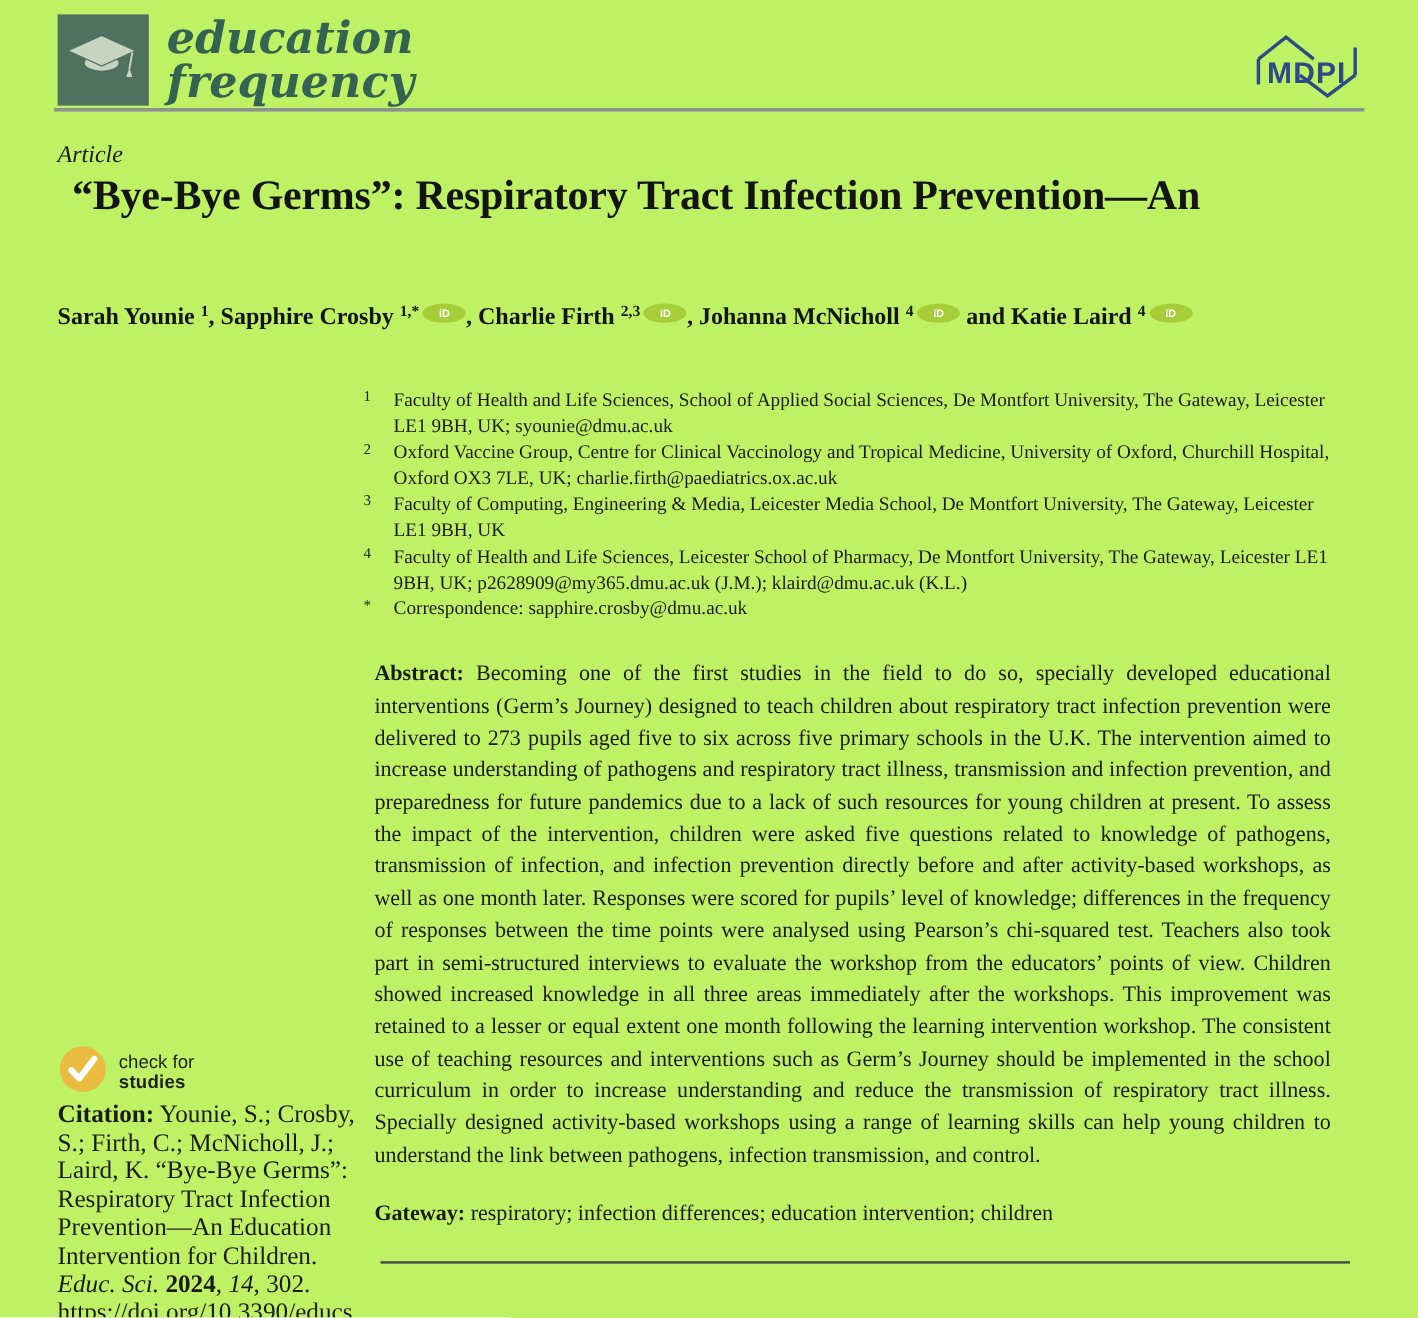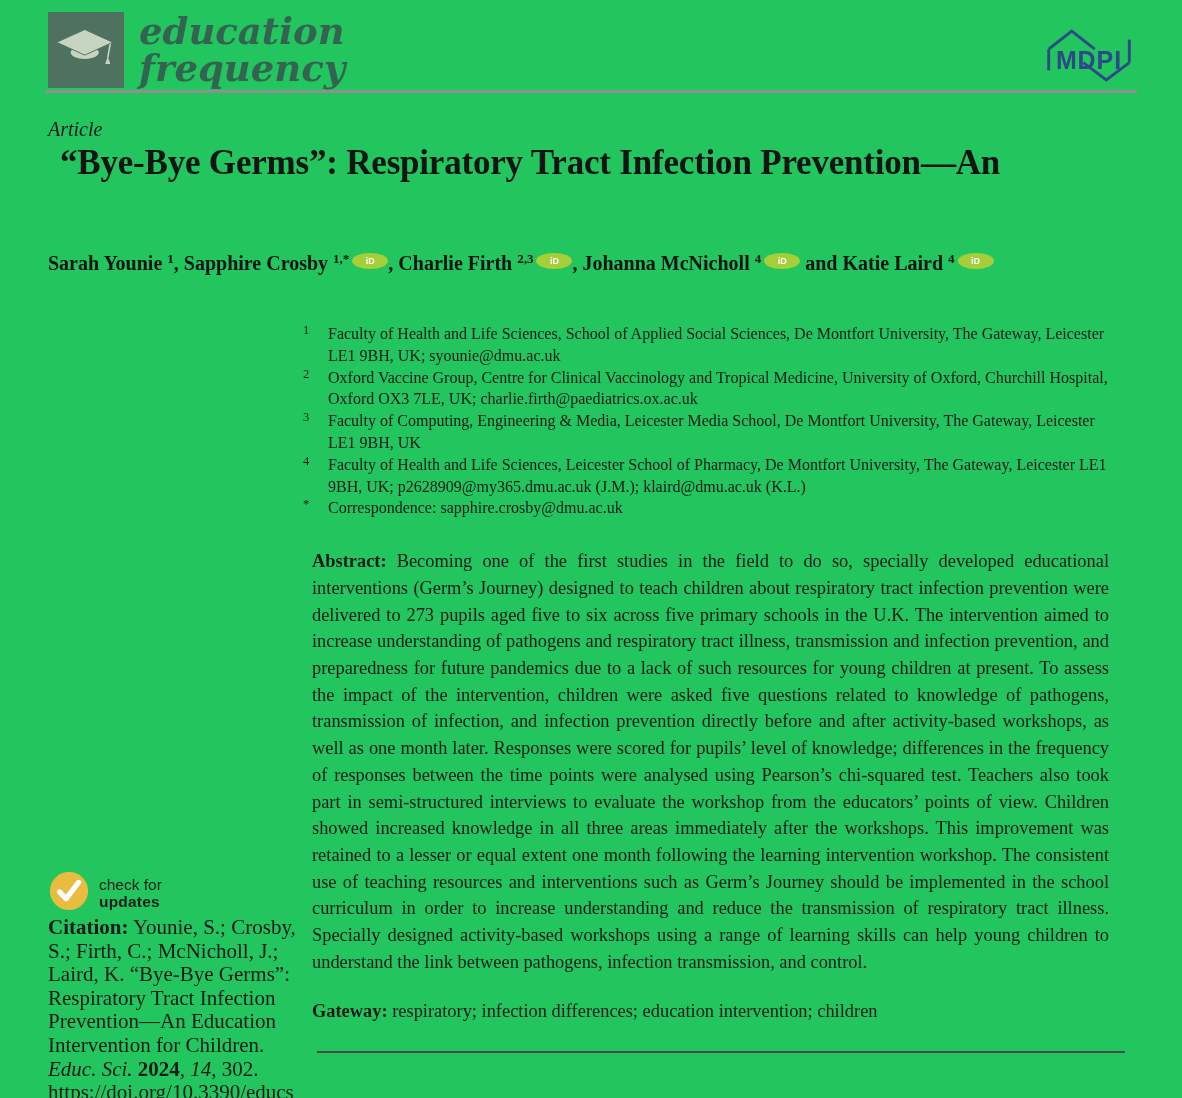--- a/index.html
+++ b/index.html
@@ -1,17 +1,17 @@
 <!DOCTYPE html>
 <html lang="en" style="--brand-green: #4e7160; --logo-cap-light: #c7d4c1; --logo-text-green: #356351; --mdpi-blue: #2c4a87; --orcid-green: #a6ce39; --badge-yellow: #e9bc3f; --rule-gray: #8f9191; --text-color: #1b1b1b;"><head>
 <meta charset="utf-8">
 <style>
   html,body { margin:0; padding:0; background:#ffffff; }
   .page {
-    position:relative; width:1182px; height:1098px; background:#22c55e;
+    position:relative; width:1182px; height:1098px; background:#bef264;
     font-family:"Liberation Serif", serif; color:var(--text-color,#1b1b1b);
     overflow:hidden;
   }
   
   .header { position:absolute; top:12px; left:48px; right:45px; height:78px;
     display:flex; justify-content:space-between; align-items:flex-start; }
   .brand { display:flex; align-items:flex-start; }
   .logo-box { width:76px; height:76px; background:var(--brand-green,#4e7160);
     display:flex; align-items:center; justify-content:center; }
   .journal-name { margin-left:15px; font-family:"DejaVu Serif", serif;
@@ -126,19 +126,19 @@
   <aside class="left-col">
     <div class="badge">
       <span>
         <svg width="42" height="42" viewBox="0 0 44 44">
           <circle cx="22" cy="22" r="20" style="fill:var(--badge-yellow,#e9bc3f)"></circle>
           <path d="M12,23 L19,30 L32,13" style="fill:none;stroke:#ffffff;stroke-width:5.5;stroke-linecap:round;stroke-linejoin:round"></path>
         </svg>
       </span>
       <span class="badge-text">
         <div>check for</div>
-        <div class="badge-line2">updates</div>
+        <div class="badge-line2">studies</div>
       </span>
     </div>
     <p class="citation"><span class="cit-label">Citation:</span><span><span class="cit-normal"> Younie, S.; Crosby, S.; Firth, C.; McNicholl, J.; Laird, K. “Bye-Bye Germs”: Respiratory Tract Infection Prevention—An Education Intervention for Children. </span><span class="cit-italic">Educ. Sci. </span><span class="cit-bold">2024</span><span class="cit-normal">, </span><span class="cit-italic">14</span><span class="cit-normal">, 302. </span><span class="cit-link">https://doi.org/10.3390/educsci14030302</span></span></p>
   </aside>
 
 </div>
 
 </body></html>

